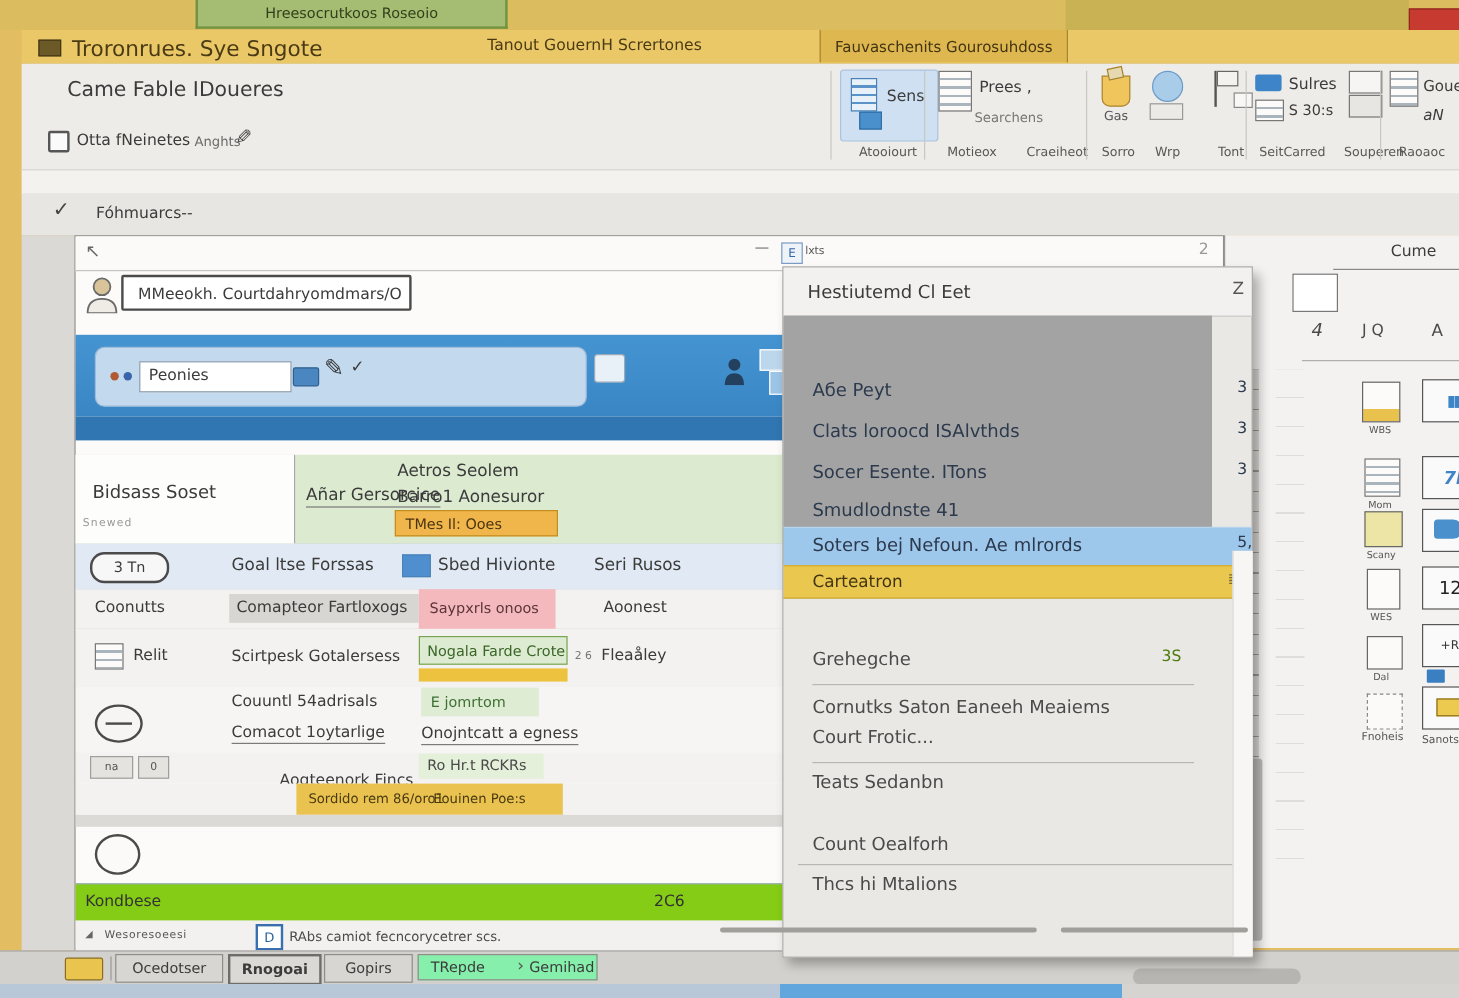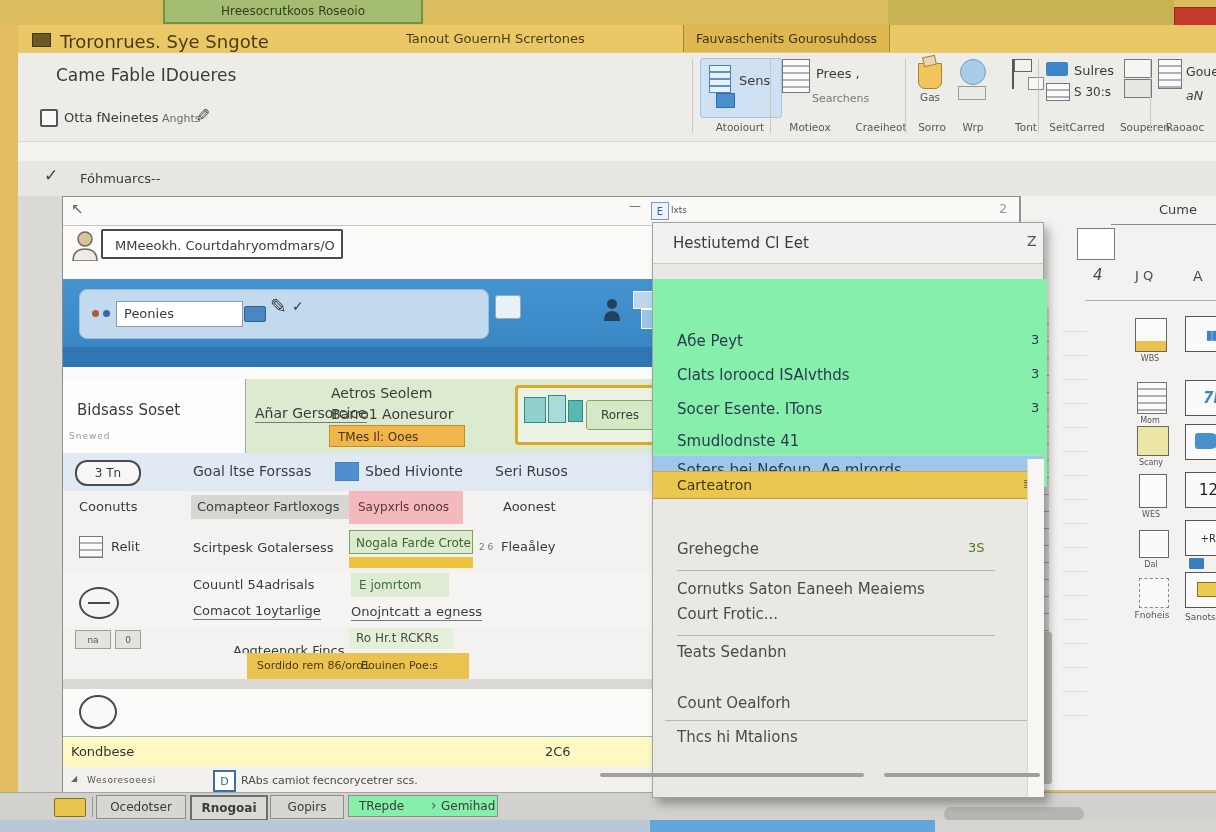--- a/index.html
+++ b/index.html
@@ -134,26 +134,20 @@
 
     <div class="a" style="left:0;top:182px;width:956px;height:74px;background:#dcead0;border-bottom:1px solid #b9c6ab;">
       <div class="a" style="left:0;top:0;width:183px;height:74px;background:#fdfdfc;border-right:1px solid #a8a8a8;box-sizing:border-box;">
         <div class="a tx" style="left:14px;top:22px;font-size:15px;color:#3a3a3a;">Bidsass Soset</div>
         <div class="a tx" style="left:6px;top:52px;font-size:9px;color:#999;letter-spacing:1px;">Snewed</div>
       </div>
       <div class="a tx u" style="left:130px;top:26px;font-size:14px;margin-left:62px;">Añar Gersorcice</div>
       <div class="a tx" style="left:268px;top:6px;font-size:14px;">Aetros Seolem</div>
       <div class="a tx" style="left:268px;top:27px;font-size:14px;">Barro1 Aonesuror</div>
       <div class="a tx" style="left:266px;top:46px;width:136px;height:22px;line-height:22px;background:#f0b54b;border:1px solid #c28f1f;font-size:12px;color:#4a3511;padding-left:8px;box-sizing:border-box;">TMes Il: Ooes</div>
-      <div class="a" style="left:452px;top:6px;width:146px;height:60px;border:3px solid #d9a928;background:#edf3e4;border-radius:4px;box-sizing:border-box;overflow:hidden;">
-        <div class="a" style="left:6px;top:9px;width:20px;height:24px;background:#8fd0cf;border:1.5px solid #2e8b89;"></div>
-        <div class="a" style="left:30px;top:7px;width:16px;height:26px;background:#aadbd8;border:1.5px solid #2e8b89;"></div>
-        <div class="a" style="left:50px;top:12px;width:13px;height:20px;background:#58b8b4;border:1px solid #2e8b89;"></div>
-        <div class="a ctr tx" style="left:68px;top:12px;width:66px;height:28px;background:#d4e9c4;border:1px solid #86a86a;border-radius:3px;font-size:12px;">Rorres</div>
-      </div>
     </div>
 
     <div class="a" style="left:0;top:256px;width:956px;height:38px;background:#e1eaf4;border-bottom:1px solid #a9b6c6;">
       <div class="a ctr tx" style="left:12px;top:7px;width:62px;height:22px;border:2px solid #4a4a4a;border-radius:12px;background:#f7f7f7;font-size:12px;">3  Tn</div>
       <div class="a tx" style="left:130px;top:10px;font-size:14px;">Goal ltse Forssas</div>
       <div class="a bluedoc" style="left:272px;top:9px;width:22px;height:17px;background:#4f8fd0;"></div>
       <div class="a tx" style="left:302px;top:10px;font-size:14px;">Sbed Hivionte</div>
       <div class="a tx" style="left:432px;top:10px;font-size:14px;">Seri Rusos</div>
     </div>
 
@@ -194,21 +188,21 @@
     <div class="a" style="left:0;top:456px;width:956px;height:26px;background:#f3f2f0;">
       <div class="a" style="left:184px;top:0;width:222px;height:26px;background:#e9c250;">
         <div class="a tx" style="left:10px;top:6px;font-size:11px;color:#4a3a10;">Sordido rem 86/oro1</div>
         <div class="a tx" style="left:114px;top:6px;font-size:11px;color:#4a3a10;">Eouinen Poe:s</div>
       </div>
     </div>
 
     <div class="a" style="left:0;top:482px;width:956px;height:10px;background:#dcdad7;"></div>
     <div class="a" style="left:16px;top:498px;width:34px;height:30px;border:2px solid #4a4a4a;border-radius:50%;background:#fbfaf8;"></div>
 
-    <div class="a" style="left:0;top:539px;width:956px;height:31px;background:#fef9c3;border-top:1px solid #9fb2c6;">
+    <div class="a" style="left:0;top:539px;width:956px;height:31px;background:#84cc16;border-top:1px solid #9fb2c6;">
       <div class="a tx" style="left:8px;top:7px;font-size:13px;color:#333;">Kondbese</div>
       <div class="a tx" style="left:482px;top:7px;font-size:13px;color:#333;">2C6</div>
     </div>
 
     <div class="a" style="left:0;top:570px;width:956px;height:26px;background:#f2f1ef;">
       <div class="a tx" style="left:8px;top:7px;font-size:8px;color:#666;">◢</div>
       <div class="a tx" style="left:24px;top:8px;font-size:9px;color:#555;letter-spacing:.6px;">Wesoresoeesi</div>
       <div class="a ctr tx" style="left:150px;top:3px;width:19px;height:18px;border:2px solid #3a6fae;background:#fff;font-size:11px;color:#2c5f9e;">D</div>
       <div class="a tx" style="left:178px;top:7px;font-size:11px;color:#4a4a4a;">RAbs camiot fecncorycetrer scs.</div>
     </div>
@@ -254,21 +248,21 @@
       <div class="a" style="left:11px;top:9px;width:23px;height:13px;background:#ecc94f;border:1.5px solid #8a6d1f;"></div>
     </div>
     <div class="a tx" style="left:164px;top:416px;font-size:9px;color:#555;">Sanots</div>
   </div>
 
   <div class="a" style="left:652px;top:222px;width:392px;height:576px;background:#e9e8e5;border:1px solid #a3a19d;box-shadow:5px 6px 9px rgba(0,0,0,.3);box-sizing:border-box;z-index:40;">
     <div class="a" style="left:0;top:0;width:390px;height:40px;background:#f2f1ef;border-bottom:1px solid #cbc9c6;">
       <div class="a tx" style="left:20px;top:11px;font-size:15px;color:#3b3b3b;">Hestiutemd   Cl Eet</div>
       <div class="a tx" style="left:374px;top:10px;font-size:14px;color:#555;">Z</div>
     </div>
-    <div class="a" style="left:0;top:56px;width:394px;height:208px;background:#86efac;">
+    <div class="a" style="left:0;top:40px;width:357px;height:208px;background:#a3a3a3;">
       <div class="a tx" style="left:24px;top:53px;font-size:15px;color:#2c3a4d;">Aбe Peyt</div>
       <div class="a tx" style="left:378px;top:53px;font-size:13px;color:#2c3a4d;">3</div>
       <div class="a tx" style="left:24px;top:87px;font-size:15px;color:#2c3a4d;">Clats loroocd ISAlvthds</div>
       <div class="a tx" style="left:378px;top:87px;font-size:13px;color:#2c3a4d;">3</div>
       <div class="a tx" style="left:24px;top:121px;font-size:15px;color:#2c3a4d;">Socer Esente. ITons</div>
       <div class="a tx" style="left:378px;top:121px;font-size:13px;color:#2c3a4d;">3</div>
       <div class="a tx" style="left:24px;top:153px;font-size:15px;color:#2c3a4d;">Smudlodnste  41</div>
       <div class="a" style="left:0;top:176px;width:390px;height:1px;background:#b7d4ef;"></div>
       <div class="a" style="left:0;top:177px;width:390px;height:31px;background:#9ec7ec;text-align:center;">
         <div class="a tx" style="left:24px;top:5px;font-size:15px;color:#2c3a4d;">Soters bej Nefoun. Ae mlrords</div>

